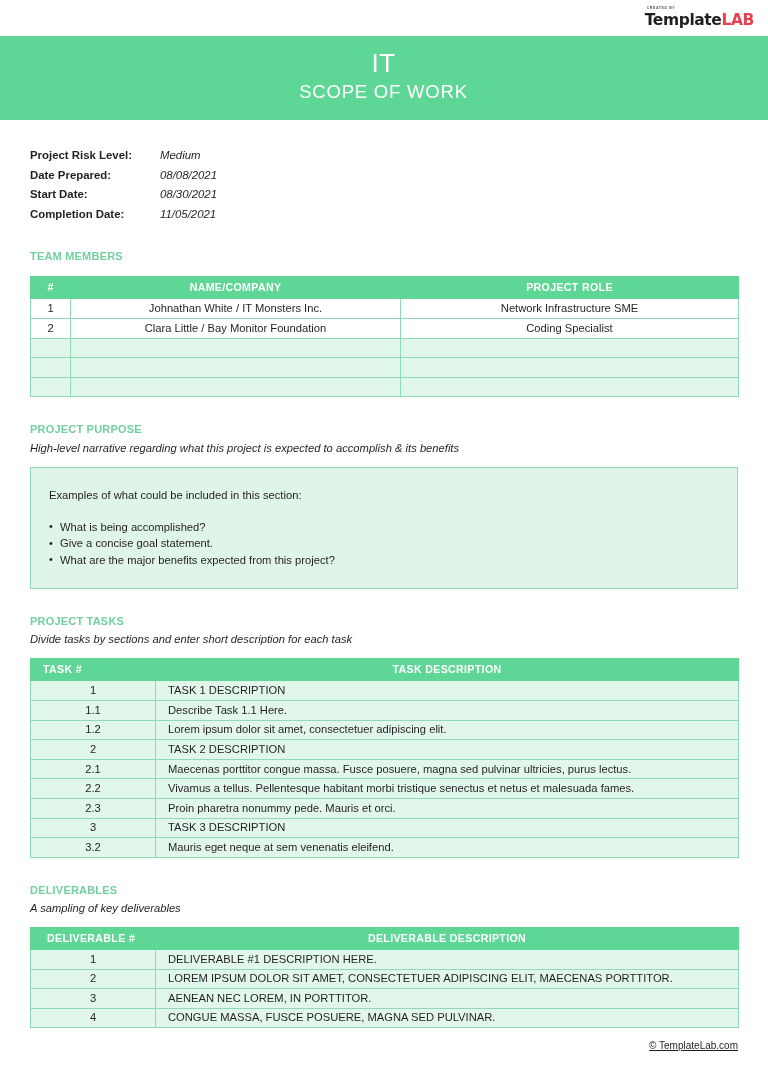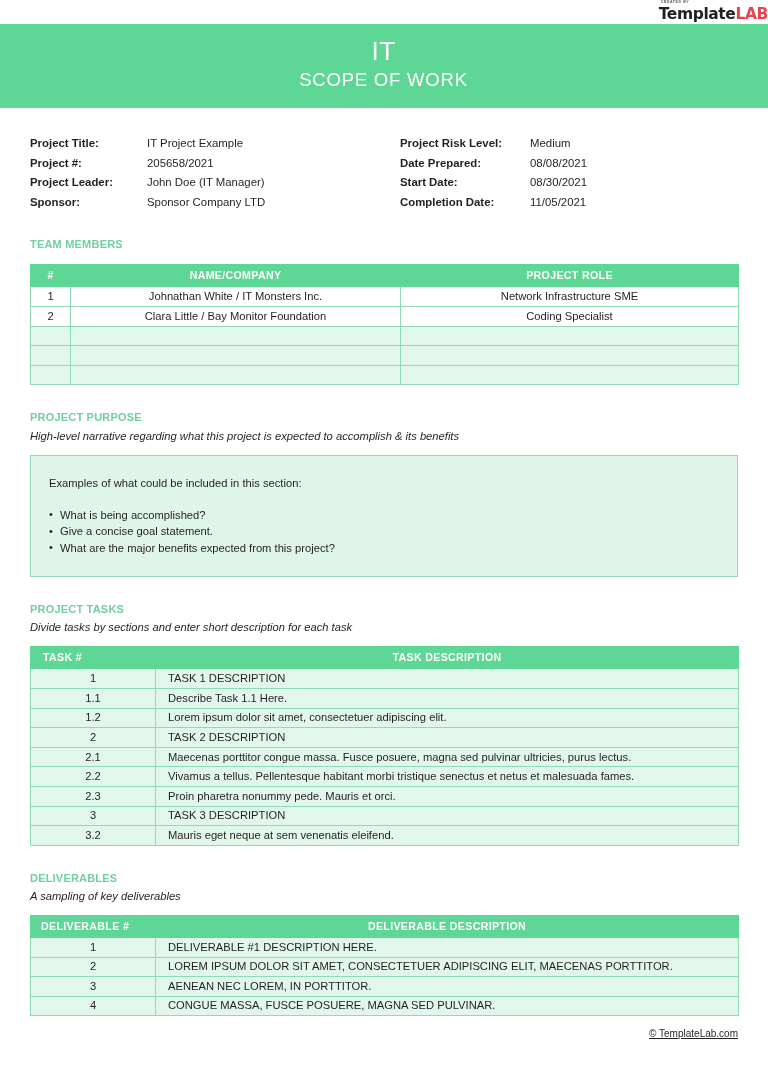--- a/index.html
+++ b/index.html
@@ -15,24 +15,25 @@
   .page {
     position: relative;
     width: 768px;
     height: 1087px;
     background: #ffffff;
     overflow: hidden;
   }
 
   
   .brand-strip {
-    height: 24px;
+    height: 36px;
     display: flex;
     justify-content: flex-end;
     align-items: center;
+    padding-right: 14px;
     background: #ffffff;
   }
   .logo {
     position: relative;
     display: inline-block;
     line-height: 1;
     padding-top: 5px;
   }
   .logo-kicker {
     position: absolute;
@@ -86,21 +87,21 @@
     font-size: 11.4px;
   }
   .meta-col { display: flex; }
   .meta-col.left { width: 370px; }
   .meta-col.right { width: 330px; }
   .meta-labels { }
   .meta-values { }
   .meta-col.left .meta-labels { width: 117px; }
   .meta-col.left .meta-values { width: 230px; }
   .meta-col.right .meta-labels { width: 130px; }
-  .meta-col.right .meta-values { width: 190px; }
+  .meta-col.right .meta-values { width: 190px; font-style: italic; }
   .meta-labels div, .meta-values div {
     line-height: 19.5px;
     white-space: nowrap;
   }
   .meta-labels div { font-weight: 700; }
   .meta-values div { font-weight: 400; }
 
   
   .section { margin-top: 26px; }
   .section-title {
@@ -156,21 +157,21 @@
   .tbl-tasks col.c2 { width: 583px; }
   .tbl-tasks thead th.h1 { text-align: left; padding-left: 12px; }
   .tbl-tasks thead th.h2 { text-align: center; }
   .tbl-tasks tbody td { background: #e2f7ec; }
   .tbl-tasks tbody td.num { text-align: center; }
   .tbl-tasks tbody td.desc { text-align: left; padding-left: 12px; }
 
   
   .tbl-deliv col.c1 { width: 125px; }
   .tbl-deliv col.c2 { width: 583px; }
-  .tbl-deliv thead th.h1 { text-align: left; padding-left: 10px; }
+  .tbl-deliv thead th.h1 { text-align: left; padding-left: 16px; }
   .tbl-deliv thead th.h2 { text-align: center; }
   .tbl-deliv tbody td { background: #e2f7ec; }
   .tbl-deliv tbody td.num { text-align: center; }
   .tbl-deliv tbody td.desc { text-align: left; padding-left: 12px; }
 
   
   .purpose-box {
     margin-top: 13px;
     background: #dff5e9;
     border: 1px solid #8fdcb4;
@@ -218,34 +219,20 @@
   </div>
 
   <div class="banner">
     <div class="banner-title">IT</div>
     <div class="banner-sub">SCOPE OF WORK</div>
   </div>
 
   <div class="body-area">
 
     <div class="meta">
-      <div class="meta-col left">
-        <div class="meta-labels">
-          <div>Project Title:</div>
-          <div>Project #:</div>
-          <div>Project Leader:</div>
-          <div>Sponsor:</div>
-        </div>
-        <div class="meta-values">
-          <div>IT Project Example</div>
-          <div>205658/2021</div>
-          <div>John Doe (IT Manager)</div>
-          <div>Sponsor Company LTD</div>
-        </div>
-      </div>
       <div class="meta-col right">
         <div class="meta-labels">
           <div>Project Risk Level:</div>
           <div>Date Prepared:</div>
           <div>Start Date:</div>
           <div>Completion Date:</div>
         </div>
         <div class="meta-values">
           <div>Medium</div>
           <div>08/08/2021</div>

